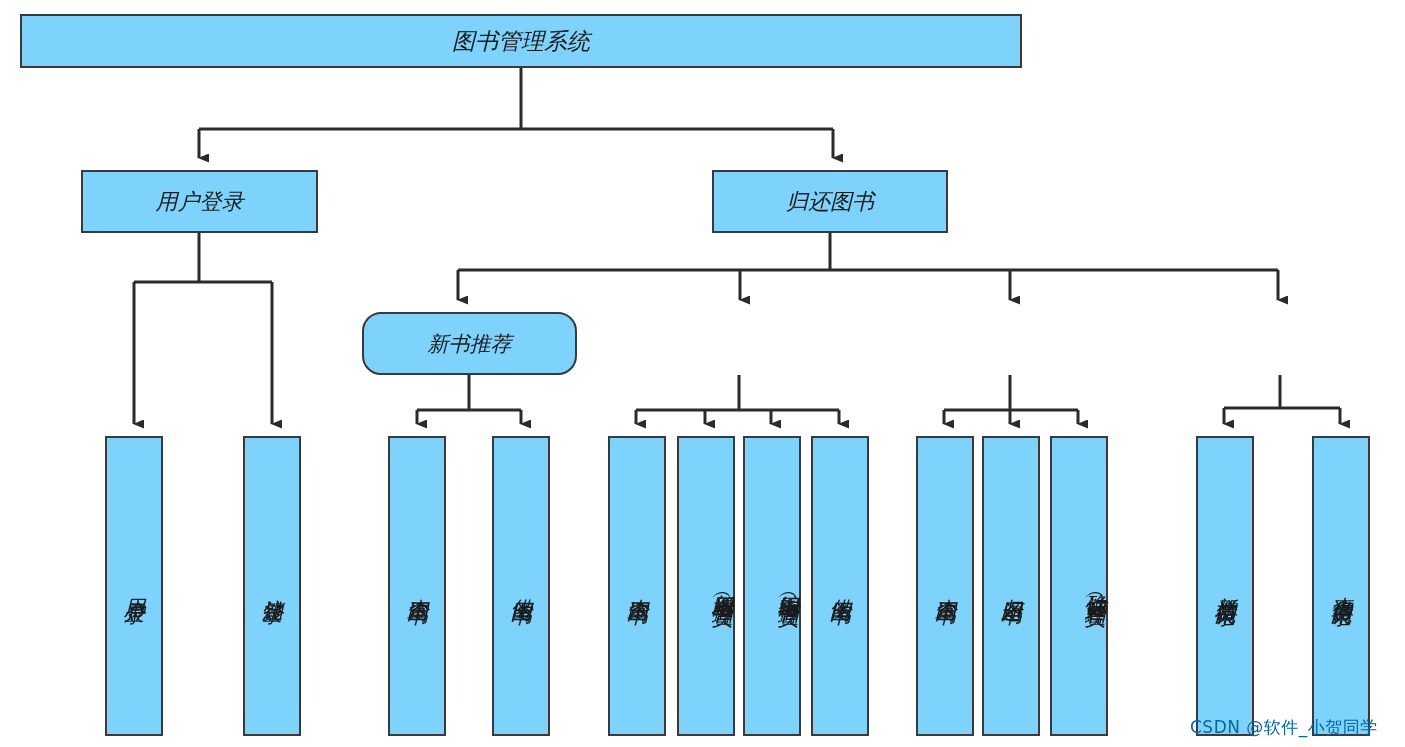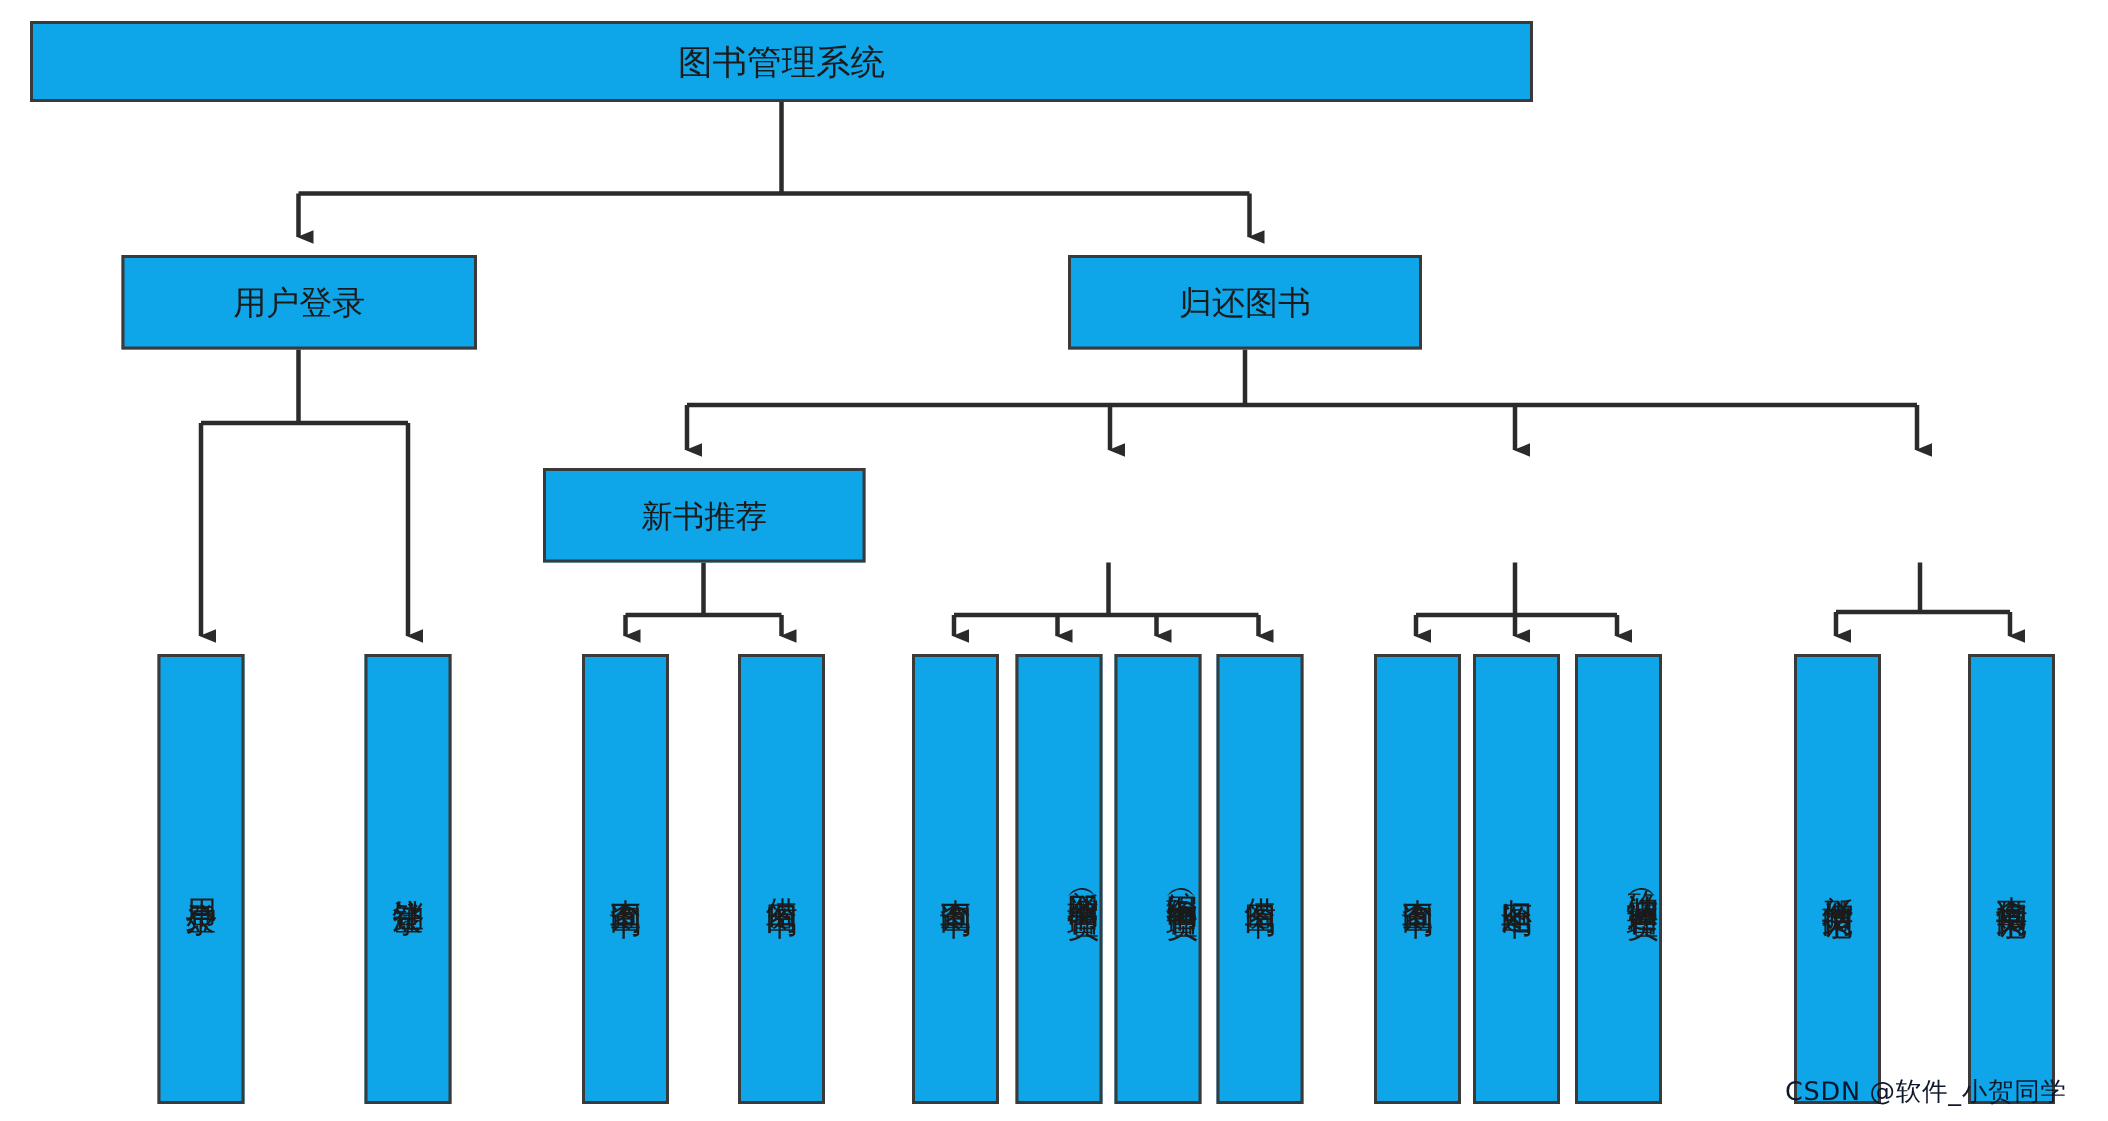--- a/index.html
+++ b/index.html
@@ -20,26 +20,27 @@
   #svg-layer {
     position: absolute;
     left: 0;
     top: 0;
     width: 1405px;
     height: 747px;
   }
   .node {
     position: absolute;
     box-sizing: border-box;
-    background: #0ea5e9;
+    background: #7dd3fc;
     border: 2.5px solid #3a3a3a;
     display: flex;
     align-items: center;
     justify-content: center;
     color: #1b1b1b;
+    font-style: italic;
   }
   .node.root {
     font-size: 23px;
   }
   .node.level2 {
     font-size: 22px;
   }
   .node.level3 {
     font-size: 21px;
   }
@@ -53,21 +54,21 @@
     align-items: flex-start;
     justify-content: center;
     line-height: 1.06;
   }
   .node.leaf.centered {
     align-items: center;
   }
   .watermark {
     position: absolute;
     font-size: 17px;
-    color: #0f172a;
+    color: #0369a1;
     white-space: nowrap;
     letter-spacing: 0.5px;
     pointer-events: none;
   }
 </style>
 </head>
 <body>
 
 <div id="canvas">
 
@@ -125,21 +126,21 @@
     <span>图书管理系统</span>
   </div>
 
   <div class="node level2" style="left:81px; top:170px; width:237px; height:63px;">
     <span>用户登录</span>
   </div>
   <div class="node level2" style="left:712px; top:170px; width:236px; height:63px;">
     <span>归还图书</span>
   </div>
 
-  <div class="node level3" style="left:362px; top:312px; width:215px; height:63px;">
+  <div class="node level3" style="left:362px; top:312px; width:215px; height:63px;border-radius:19px;">
     <span>新书推荐</span>
   </div>
 
   <div class="node leaf centered" style="left:105px; top:436px; width:58px; height:300px;">
     <span>用户登录</span>
   </div>
   <div class="node leaf centered" style="left:243px; top:436px; width:58px; height:300px;">
     <span>注销登录</span>
   </div>
 

